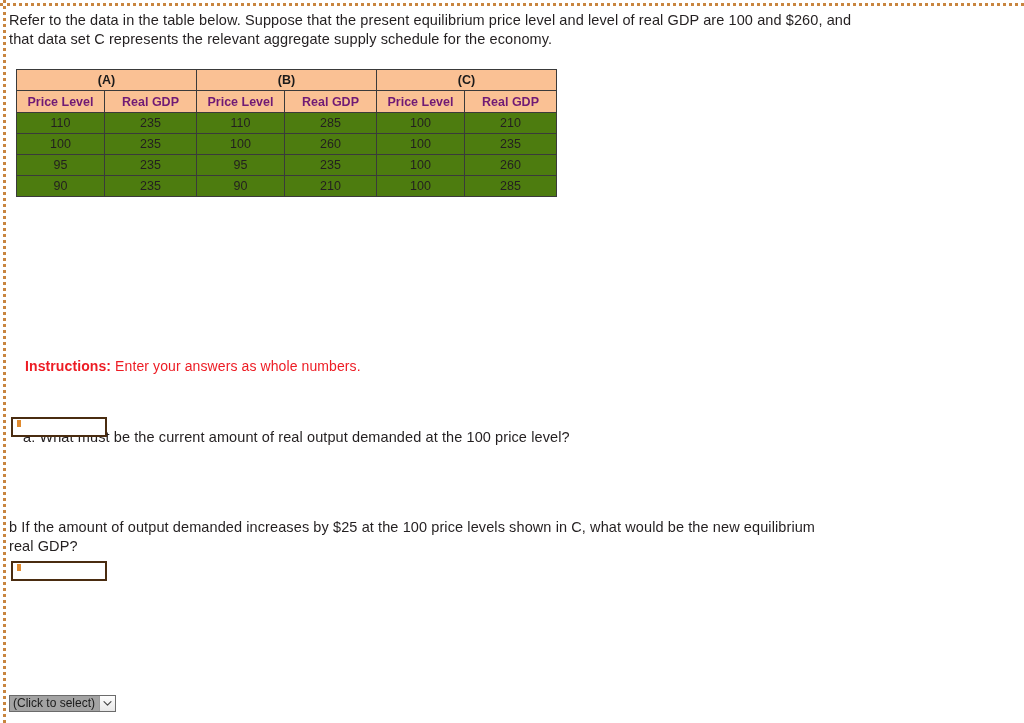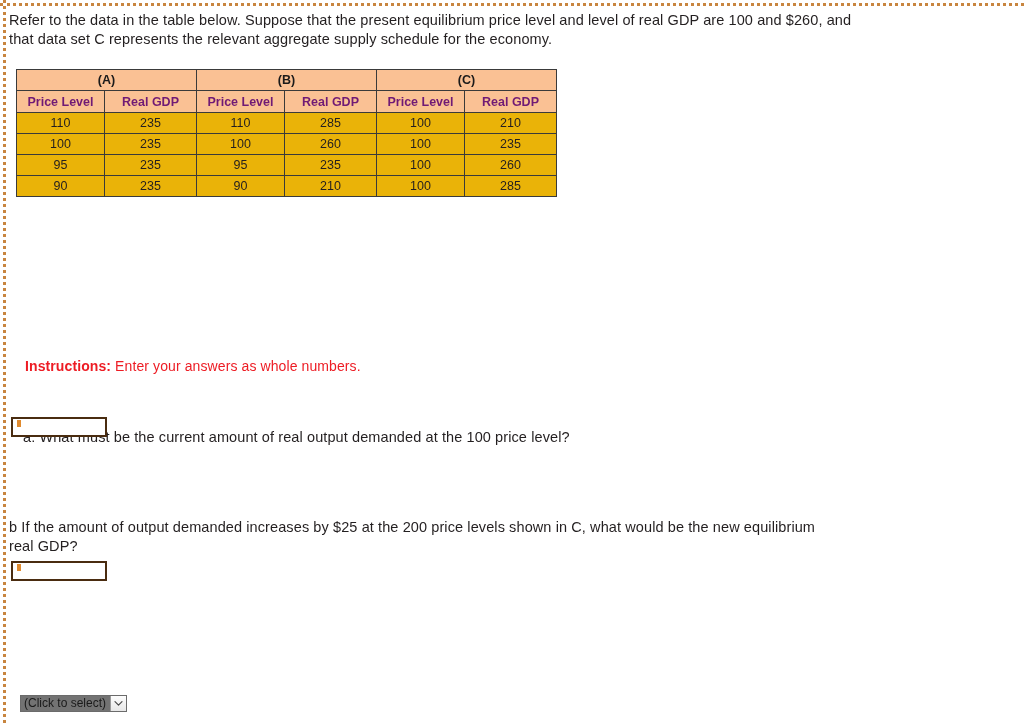--- a/index.html
+++ b/index.html
@@ -81,21 +81,21 @@
     color: #1a1a1a;
   }
   table.data-table th.sub {
     background: #fac194;
     font-weight: bold;
     height: 21px;
     font-size: 12.5px;
     color: #701a75;
   }
   table.data-table td.val {
-    background: #eab308;
+    background: #4d7c0f;
     height: 20px;
     width: 87px;
     font-size: 12.5px;
     color: #231f20;
     margin-top: 24px;
   }
   table.data-table col.c-price { width: 87px; }
   table.data-table col.c-gdp { width: 92px; }
 
   
@@ -148,26 +148,26 @@
     height: 7px;
     background: #e08a2e;
     pointer-events: none;
   }
   #caret-a { left: 17px; top: 420px; }
   #caret-b { left: 17px; top: 564px; }
 
   
   #select-wrap {
     position: absolute;
-    left: 20px;
+    left: 9px;
     top: 695px;
     display: inline-flex;
     align-items: stretch;
     border: 1px solid #6b6b6b;
-    background: #737373;
+    background: #a3a3a3;
     height: 17px;
     box-sizing: border-box;
   }
   #select-value {
     font-size: 12px;
     line-height: 15px;
     padding: 0 4px 0 3px;
     color: #1a1a1a;
     white-space: nowrap;
     display: flex;
@@ -254,21 +254,21 @@
       </tbody>
     </table>
   </div>
 
   <div id="instructions"><span class="bold">Instructions:</span> <span>Enter your answers as whole numbers.</span></div>
 
   <div id="q-a" class="qtext">a. What must be the current amount of real output demanded at the 100 price level?</div>
   <input id="answer-a" class="answer-box" type="text" value="" style="">
   <div id="caret-a" class="caret-mark"></div>
 
-  <div id="q-b" class="qtext">b If the amount of output demanded increases by $25 at the 200 price levels shown in C, what would be the new equilibrium real GDP?</div>
+  <div id="q-b" class="qtext">b If the amount of output demanded increases by $25 at the 100 price levels shown in C, what would be the new equilibrium real GDP?</div>
   <input id="answer-b" class="answer-box" type="text" value="" style="">
   <div id="caret-b" class="caret-mark"></div>
 
 
   <div id="select-wrap">
     <div id="select-value">(Click to select)</div>
     <div id="select-arrow">
       <svg width="9" height="7" viewBox="0 0 9 7" aria-hidden="true">
         <path d="M1 1.6 L4.5 5.2 L8 1.6" fill="none" stroke="#4a4a4a" stroke-width="1.2" stroke-linecap="round" stroke-linejoin="round"></path>
       </svg>

